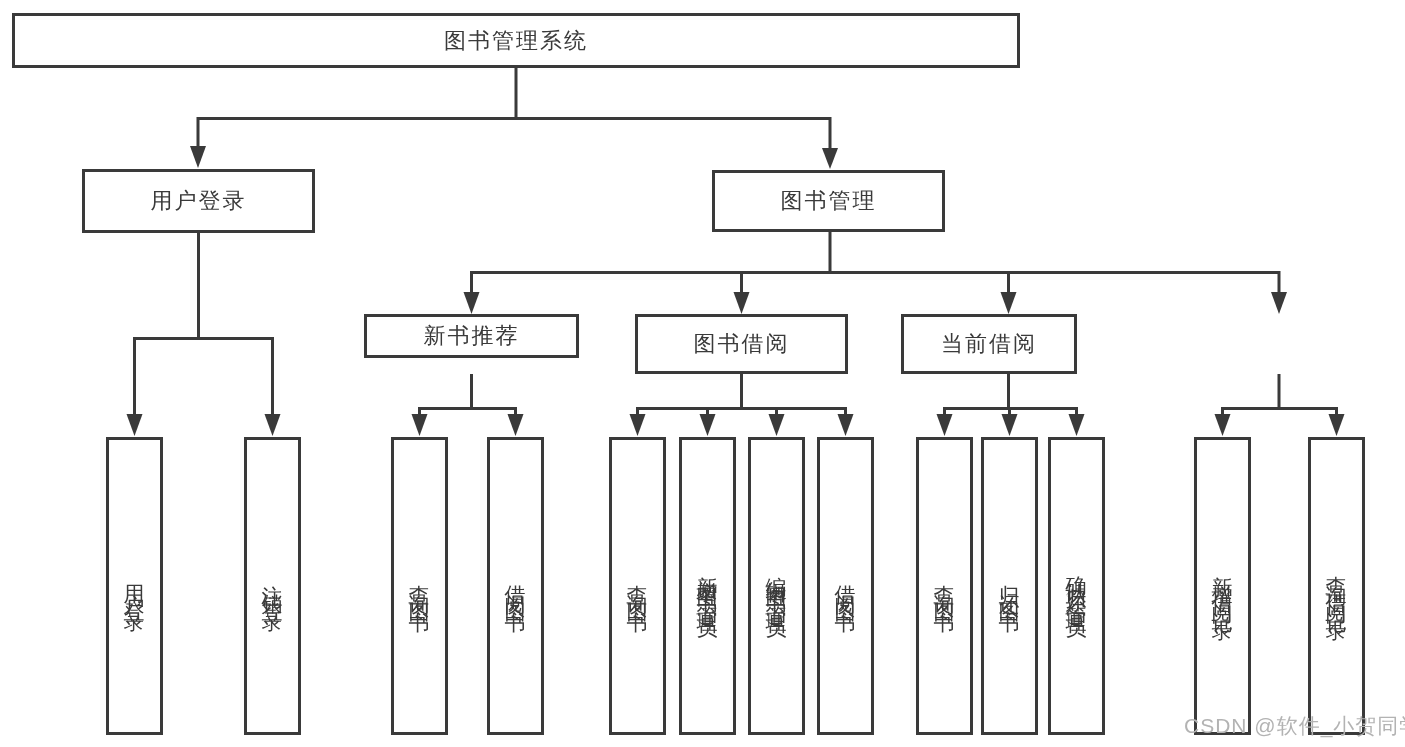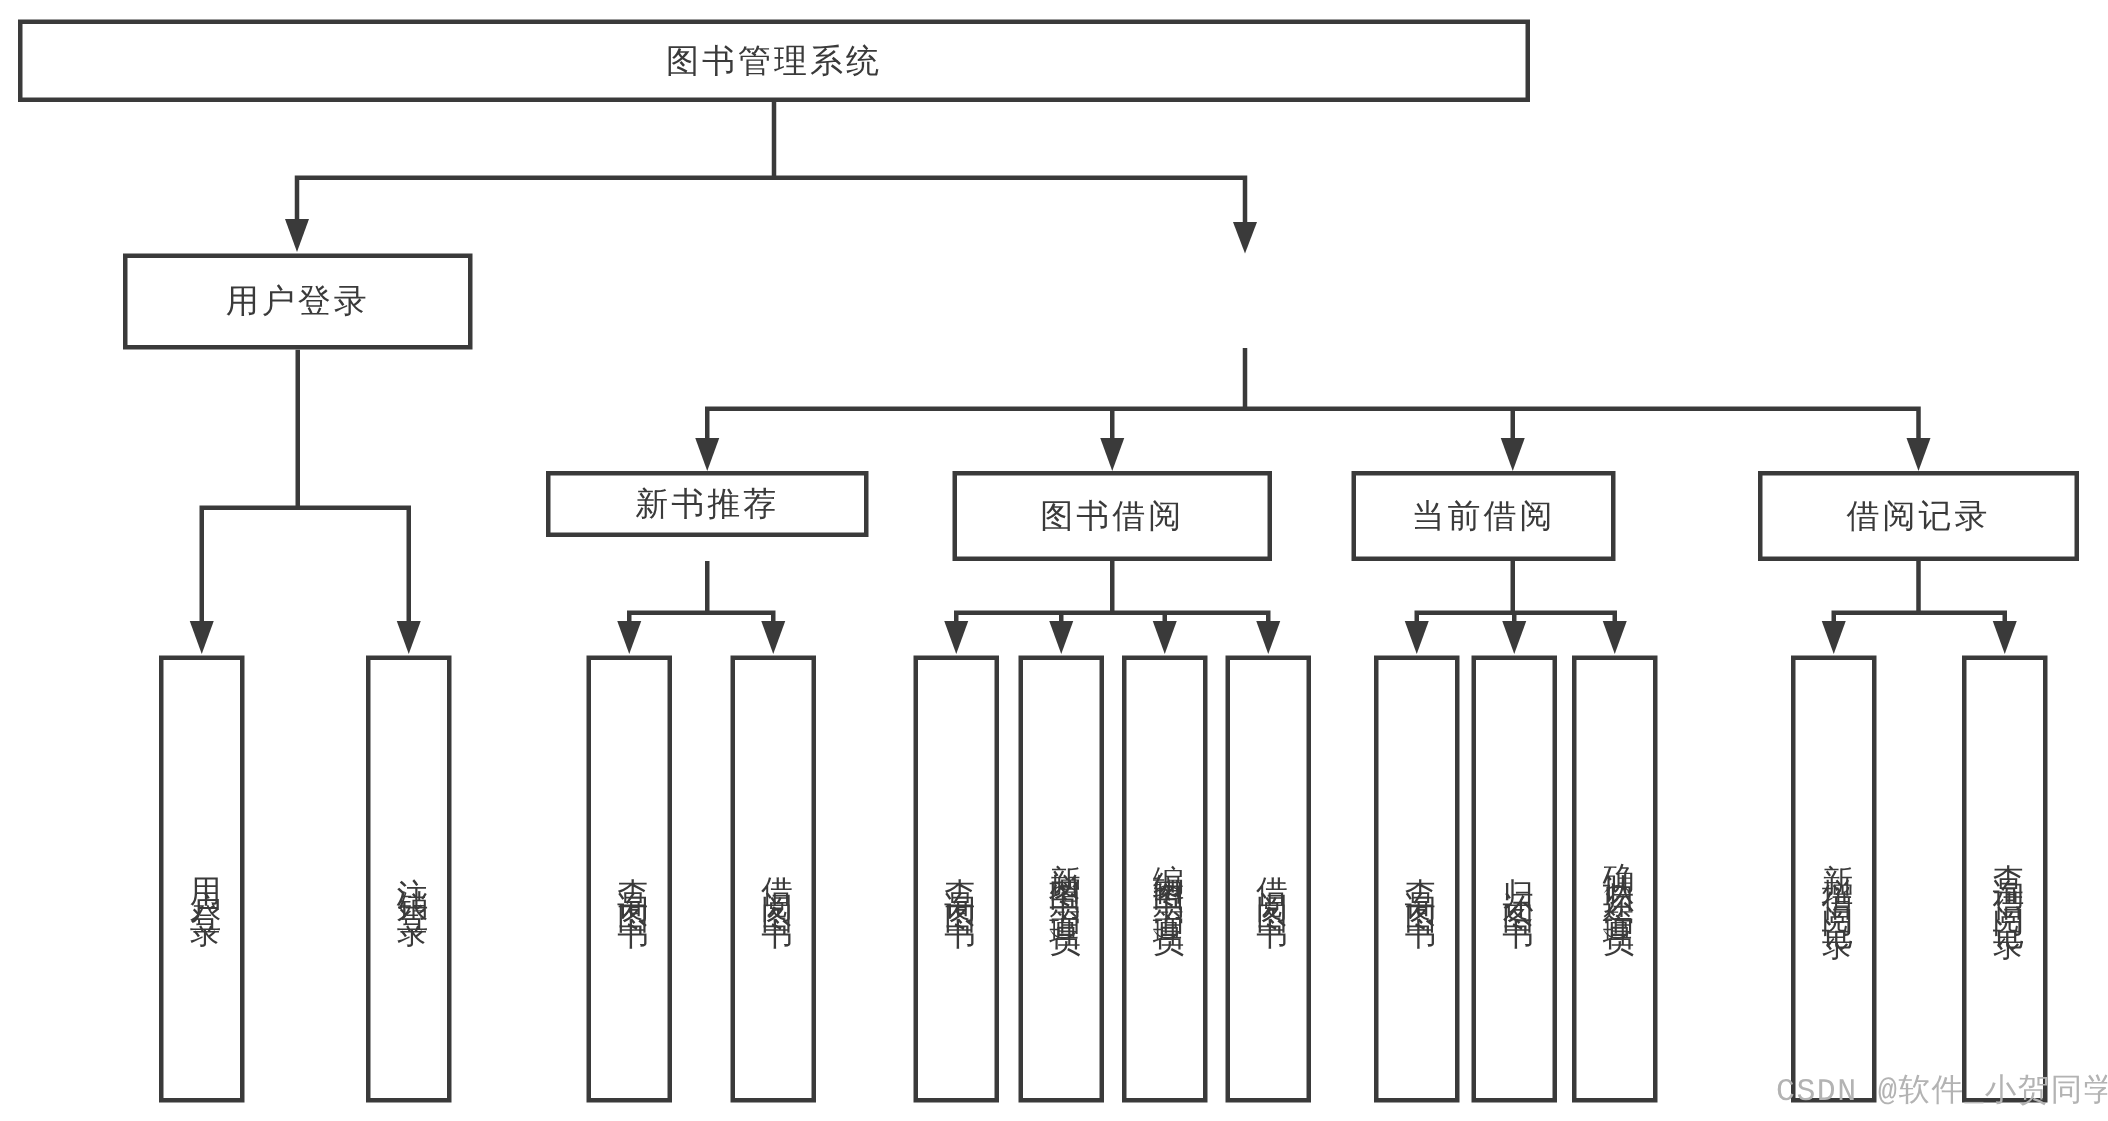--- a/index.html
+++ b/index.html
@@ -5,21 +5,21 @@
   html, body {
     margin: 0;
     padding: 0;
     background: #ffffff;
   }
   .canvas {
     position: relative;
     width: 1405px;
     height: 747px;
     background: #ffffff;
-    font-family: Liberation Mono, monospace;
+    font-family: Liberation Sans, sans-serif;
     color: #3a3a3a;
     overflow: hidden;
   }
   svg.connectors {
     position: absolute;
     left: 0;
     top: 0;
     z-index: 1;
   }
   .node {
@@ -110,32 +110,32 @@
     </g>
   </svg>
 
   <div class="node" style="left:12px;top:13px;width:1008px;height:55px">
     <span class="hlabel">图书管理系统</span>
   </div>
 
   <div class="node" style="left:82px;top:169px;width:233px;height:64px">
     <span class="hlabel">用户登录</span>
   </div>
+  <div class="node" style="left:712px;top:170px;width:233px;height:62px">
+    <span class="hlabel">图书管理</span>
+  </div>
 
   <div class="node" style="left:364px;top:314px;width:215px;height:44px">
     <span class="hlabel">新书推荐</span>
   </div>
   <div class="node" style="left:635px;top:314px;width:213px;height:60px">
     <span class="hlabel">图书借阅</span>
   </div>
   <div class="node" style="left:901px;top:314px;width:176px;height:60px">
     <span class="hlabel">当前借阅</span>
-  </div>
-  <div class="node" style="left:1172px;top:314px;width:214px;height:60px">
-    <span class="hlabel">借阅记录</span>
   </div>
 
   <div class="node vnode" style="left:106px;top:437px;width:57px;height:298px">
     <span class="vlabel">用户登录</span>
   </div>
   <div class="node vnode" style="left:244px;top:437px;width:57px;height:298px">
     <span class="vlabel">注销登录</span>
   </div>
 
   <div class="node vnode" style="left:391px;top:437px;width:57px;height:298px">

